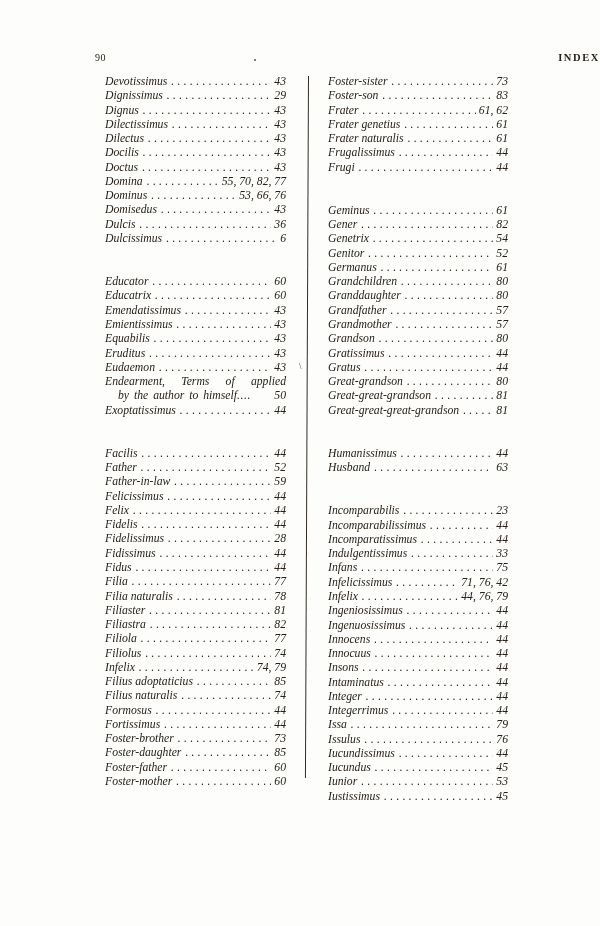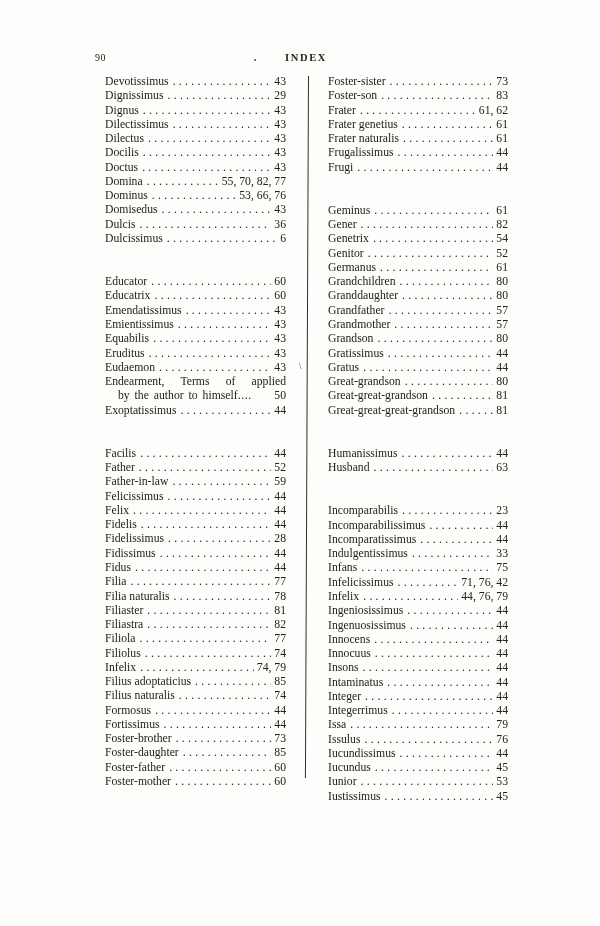--- a/index.html
+++ b/index.html
@@ -17,33 +17,33 @@
   }
   .running-head {
     position: absolute; top: 51px; left: 0; right: 0;
     height: 14px; line-height: 14px;
   }
   .folio {
     position: absolute; left: 95px; top: 0;
     font-size: 10px; letter-spacing: 0.5px;
   }
   .head-title {
-    display: block; text-align: center;
+    display: block; text-align: right;
     margin-left: 12px;
     font-size: 10.5px; font-weight: bold; letter-spacing: 1.6px;
   }
   .divider {
     position: absolute; left: 308px; top: 76px;
     width: 1px; height: 702px;
     background: #332d26;
     transform: rotate(0.25deg); transform-origin: top center;
   }
   .col {
     position: absolute; top: 75px;
-    font-size: 11.7px; line-height: 14.27px;
+    font-size: 11.7px; line-height: 14.27px; font-style: italic;
   }
   .col-left  { left: 105px; width: 181px; }
   .col-right { left: 328px; width: 180px; }
   .group + .group { margin-top: 29px; }
   .entry {
     display: flex; align-items: baseline;
     height: 14.27px; white-space: nowrap;
   }
   .term { flex: 0 0 auto; }
   .leader {

